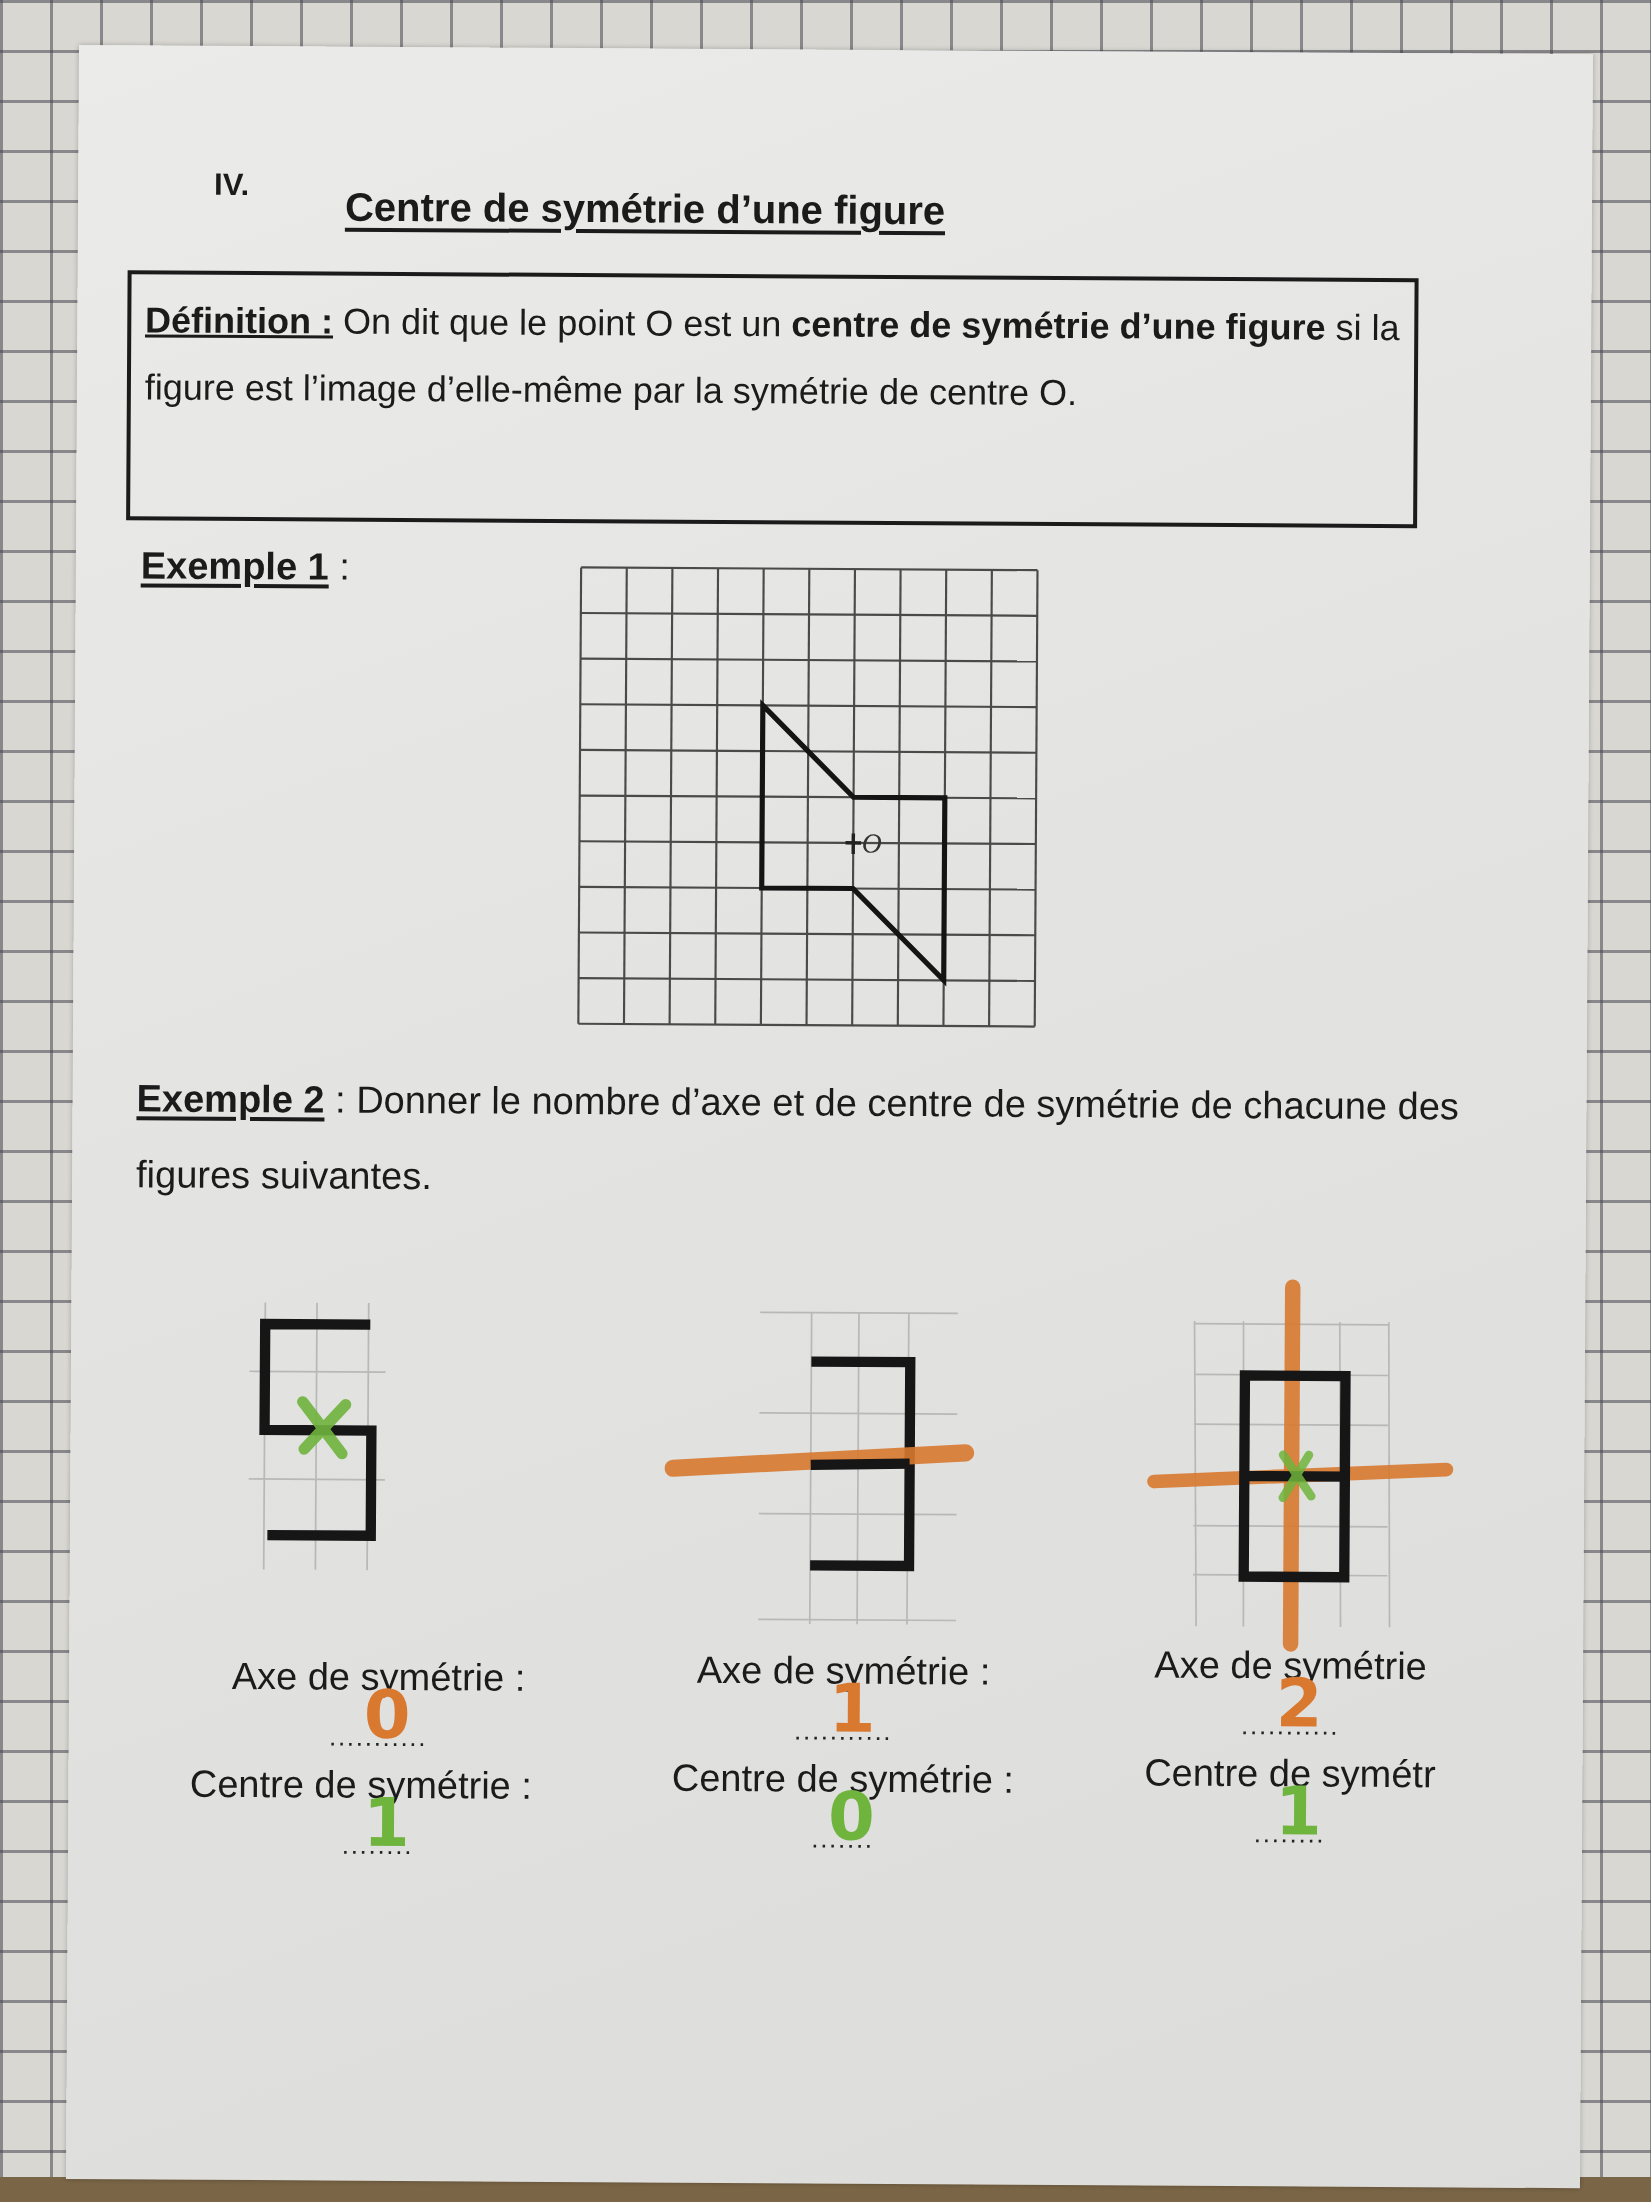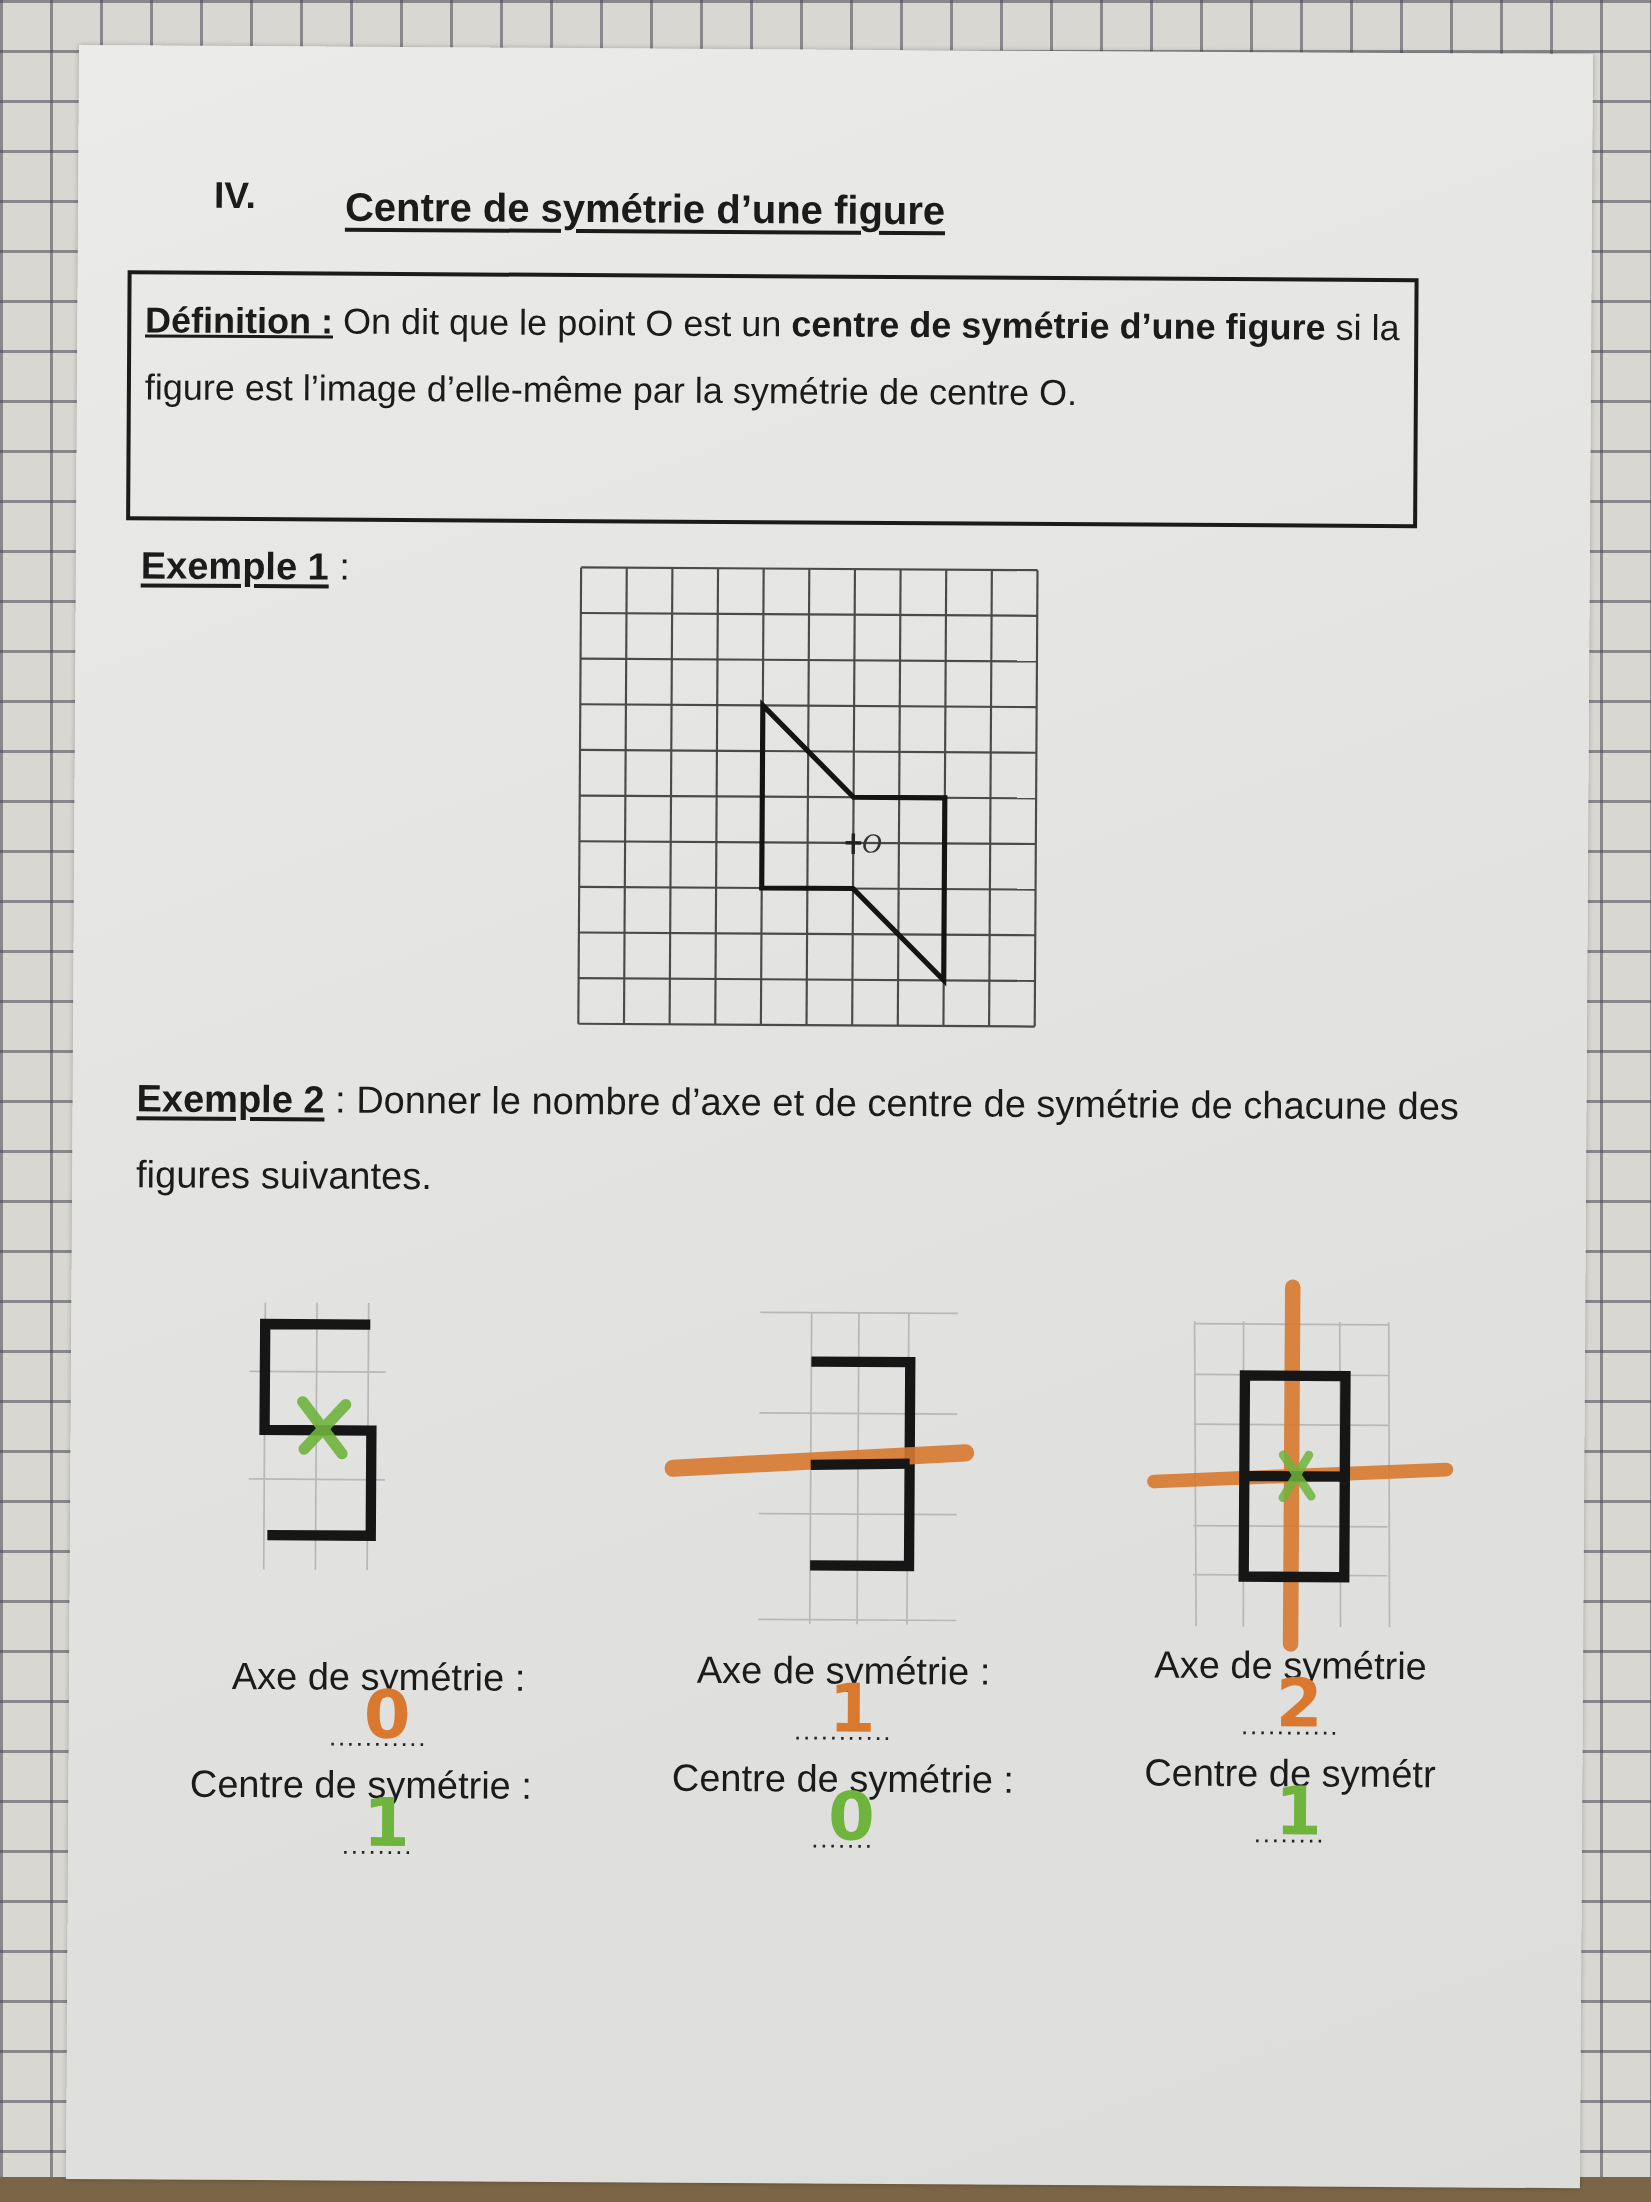--- a/index.html
+++ b/index.html
@@ -17,21 +17,21 @@
     background:#7a6546;
   }
   .sheet {
     position:absolute; left:79px; top:45px; width:1514px; height:2134px;
     background:linear-gradient(160deg,#ebebea 0%,#e3e3e2 45%,#dcdcdb 100%);
     transform:rotate(0.35deg);
     transform-origin:top left;
     box-shadow:0 0 5.2px rgba(0,0,0,0.25);
   }
   .abs { position:absolute; }
-  .title-num { left:136px; top:129px; font-size:37px; font-weight:bold; color:#1b1b1b; }
+  .title-num { left:136px; top:121px; font-size:31px; font-weight:bold; color:#1b1b1b; }
   .title-text { left:267px; top:138px; font-size:40px; font-weight:bold; color:#1b1b1b;
     text-decoration:underline; text-decoration-thickness:4.3px; text-underline-offset:6.9px; }
   .def-box {
     left:50px; top:225px; width:1291px; height:250px;
     border:4.3px solid #1b1b1b; box-sizing:border-box;
     padding:12px 13.8px; font-size:36px; line-height:67px; color:#1b1b1b;
   }
   .def-box .lbl { font-weight:bold; text-decoration:underline; text-decoration-thickness:3.4px; }
   .def-box b { font-weight:bold; }
   .ex1-label { left:65px; top:499px; font-size:38px; color:#1b1b1b; }

